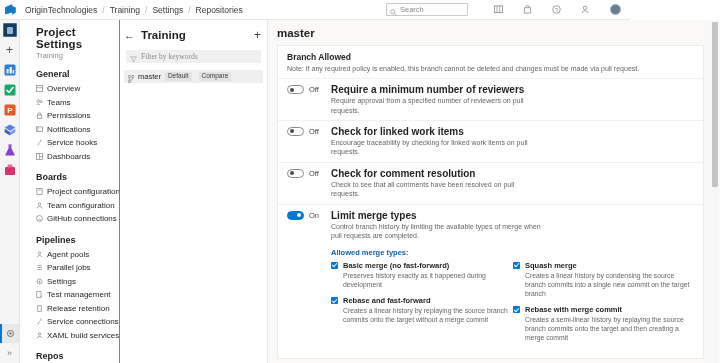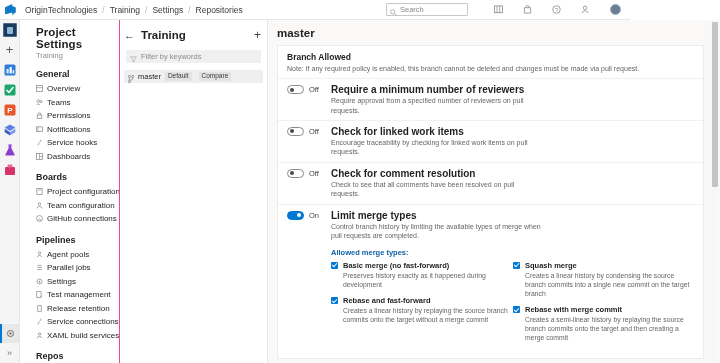--- a/index.html
+++ b/index.html
@@ -124,21 +124,21 @@
   }
   .bp-back { font-size: 11px; color: #333; margin-right: 6px; line-height: 1; }
   .bp-title { font-size: 11.5px; font-weight: 700; color: #1f1f1f; }
   .bp-add { margin-left: auto; font-size: 12px; color: #444; font-weight: 300; line-height: 1; }
   .bp-filter {
     margin: 6px 6px 0 6px; height: 13px;
     background: #f0f0f0; border: none;
     display: flex; align-items: center; padding: 0 4px; gap: 4px;
   }
   .bp-filter .fico { width: 7px; height: 7px; opacity: .55; }
-  .bp-filter .ftxt { font-size: 7.5px; color: #8a8a8a; }
+  .bp-filter .ftxt { font-size: 7.5px; color: #8a8a8a; font-family: Liberation Serif, serif; }
   .branch-row {
     margin: 7px 4px 0 4px; height: 13px;
     background: #efefef;
     display: flex; align-items: center; gap: 4px;
     padding: 0 4px;
   }
   .branch-ico { width: 6px; height: 8px; opacity: .7; flex: none; }
   .branch-name { font-size: 7.5px; color: #1f1f1f; }
   .tag {
     font-size: 6.5px; color: #3a3a3a;

